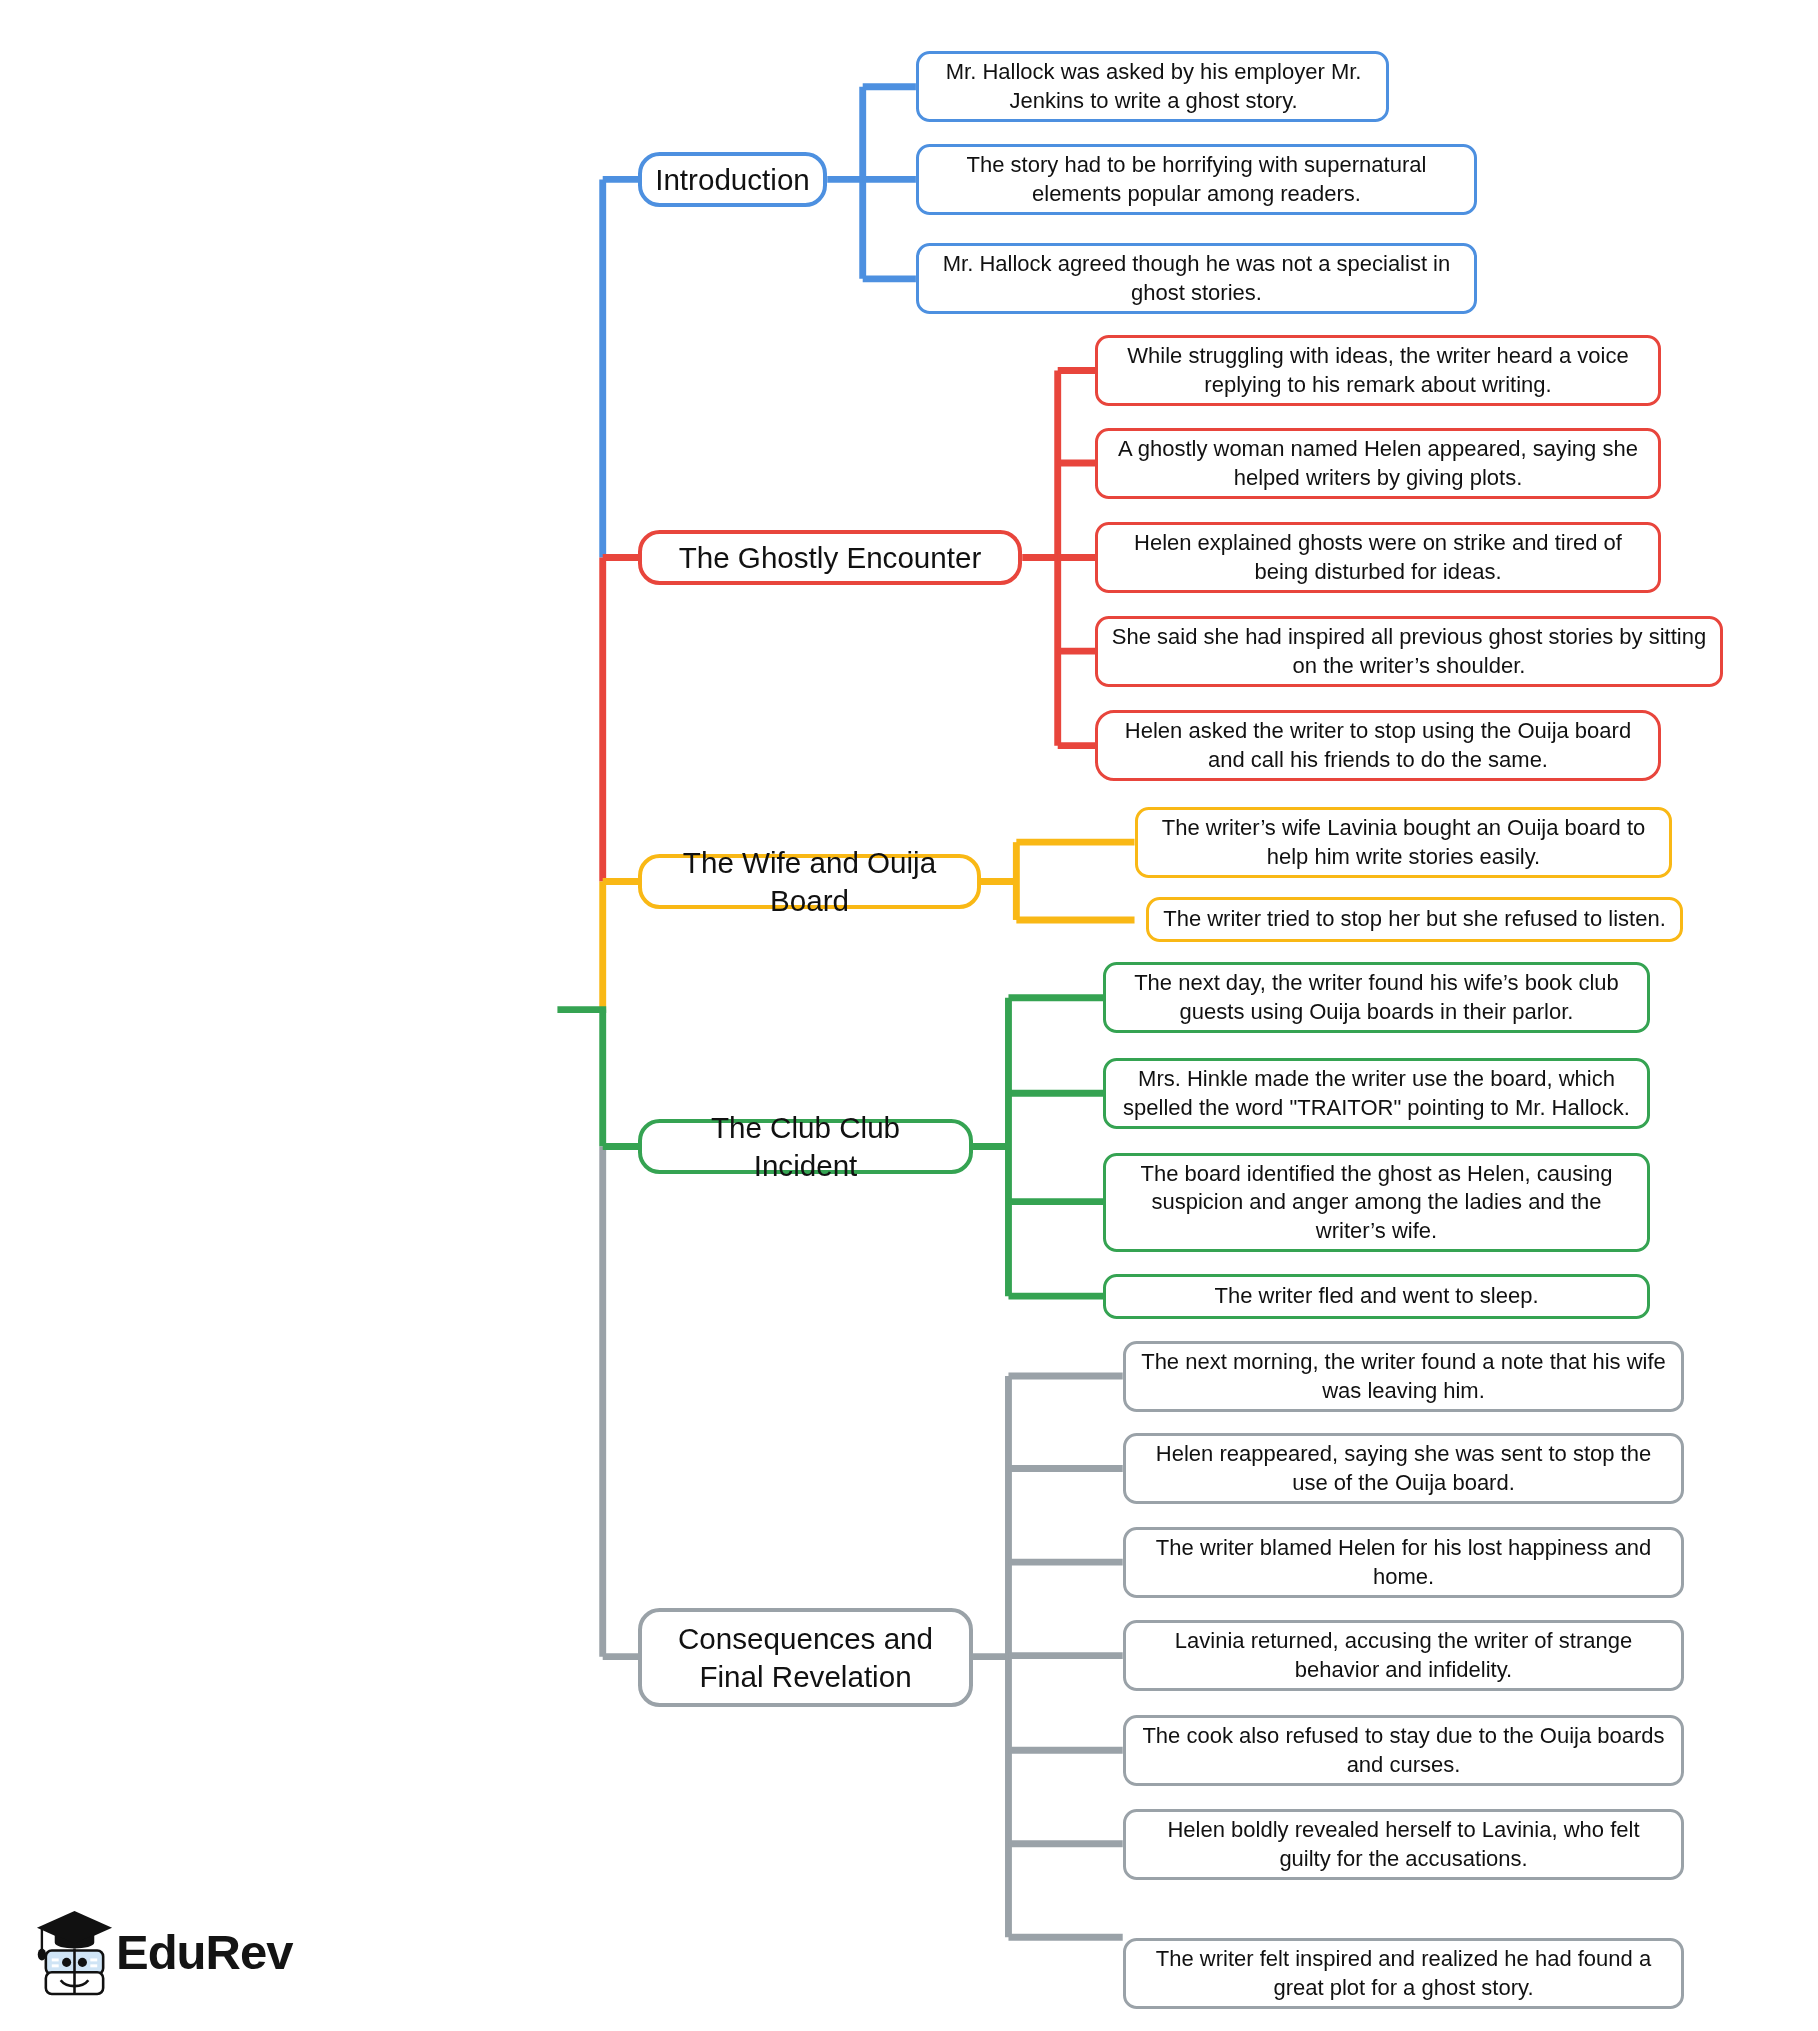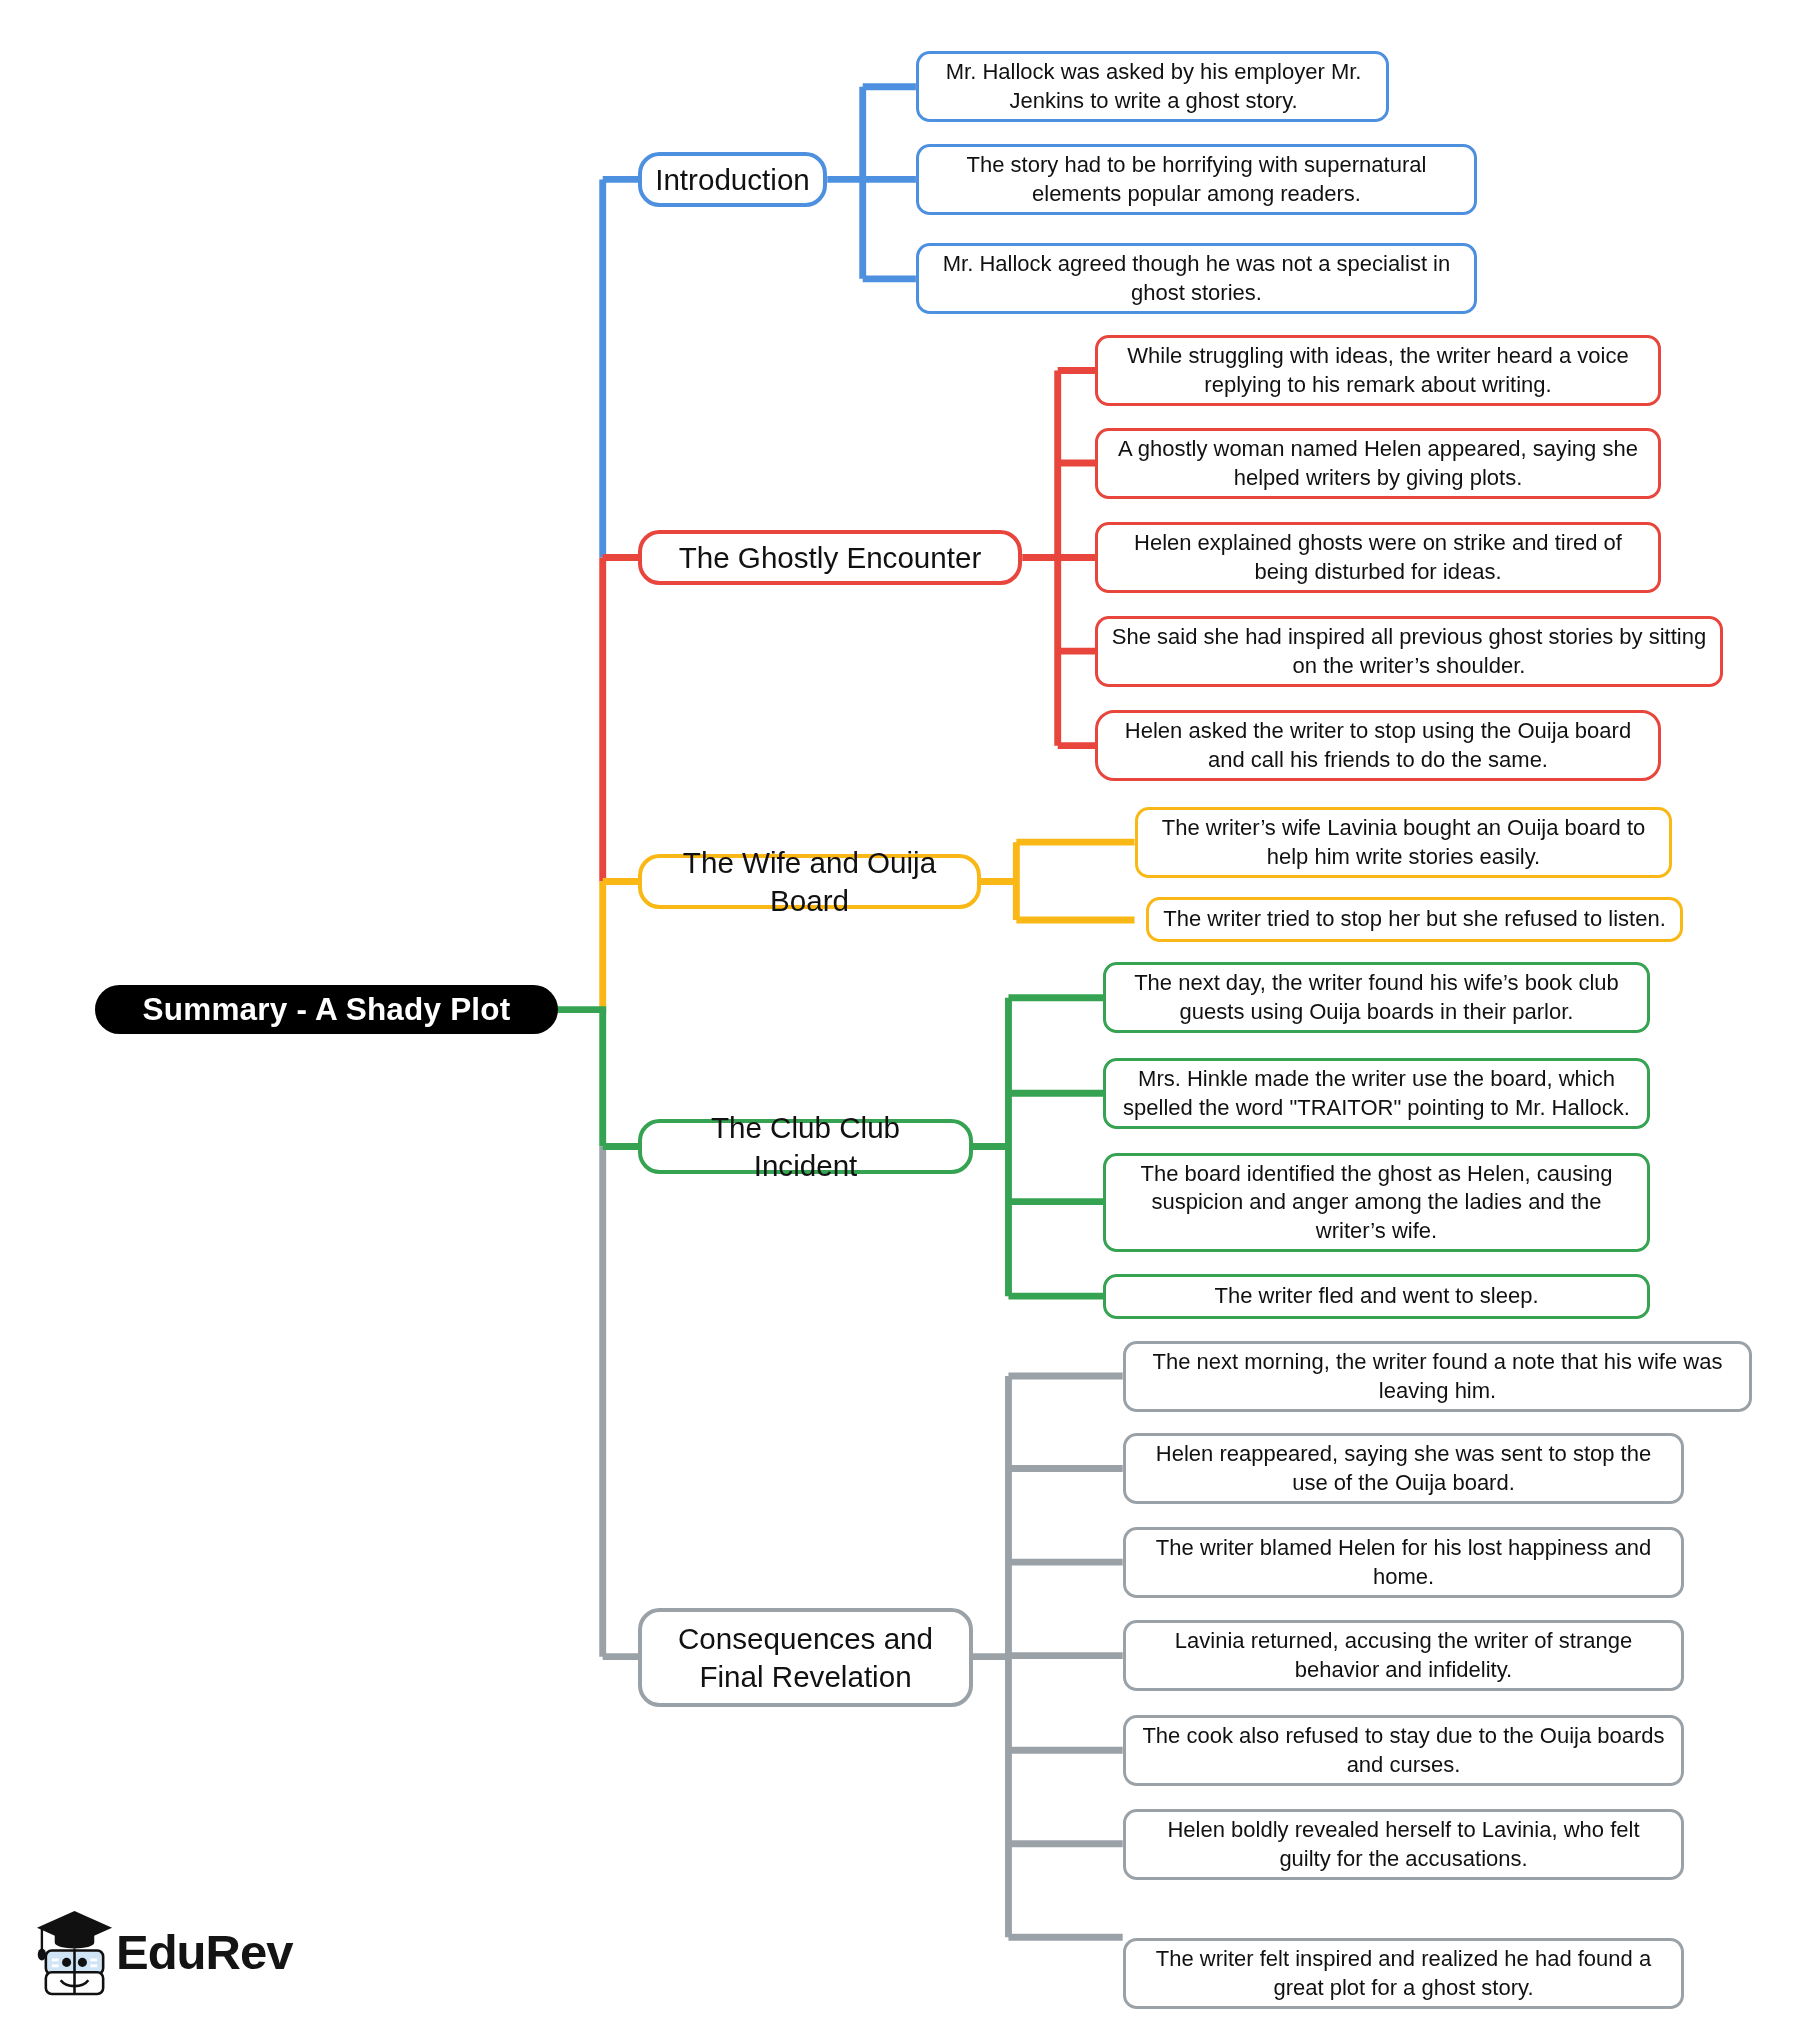--- a/index.html
+++ b/index.html
@@ -128,23 +128,20 @@
       <path d="M 1024 1397 L 1024 1967" stroke="#9aa2a8" stroke-width="7" fill="none" stroke-linecap="butt"></path>
       <path d="M 1024 1397 L 1140 1397" stroke="#9aa2a8" stroke-width="7" fill="none" stroke-linecap="butt"></path>
       <path d="M 1024 1491 L 1140 1491" stroke="#9aa2a8" stroke-width="7" fill="none" stroke-linecap="butt"></path>
       <path d="M 1024 1586 L 1140 1586" stroke="#9aa2a8" stroke-width="7" fill="none" stroke-linecap="butt"></path>
       <path d="M 1024 1681 L 1140 1681" stroke="#9aa2a8" stroke-width="7" fill="none" stroke-linecap="butt"></path>
       <path d="M 1024 1777 L 1140 1777" stroke="#9aa2a8" stroke-width="7" fill="none" stroke-linecap="butt"></path>
       <path d="M 1024 1872 L 1140 1872" stroke="#9aa2a8" stroke-width="7" fill="none" stroke-linecap="butt"></path>
       <path d="M 1024 1967 L 1140 1967" stroke="#9aa2a8" stroke-width="7" fill="none" stroke-linecap="butt"></path>
     </svg>
 
-  <div id="root-node" class="node" style="left:95px; top:985px; width:463px; height:49px;">
-    <span>Summary - A Shady Plot</span>
-  </div>
 
   <div id="nodes">
       <div class="node branch c-blue" style="left: 638px; top: 152px; width: 189px; height: 55px;">
         <span>Introduction</span>
       </div>
       <div class="node leaf c-blue" style="left: 916px; top: 51px; width: 473px; height: 71px; padding-left: 16px;">
         <span>Mr. Hallock was asked by his employer Mr. Jenkins to write a ghost story.</span>
       </div>
       <div class="node leaf c-blue" style="left: 916px; top: 144px; width: 561px; height: 71px;">
         <span>The story had to be horrifying with supernatural elements popular among readers.</span>
@@ -190,21 +187,21 @@
       </div>
       <div class="node leaf c-green" style="left: 1103px; top: 1153px; width: 547px; height: 99px;">
         <span>The board identified the ghost as Helen, causing suspicion and anger among the ladies and the writer’s wife.</span>
       </div>
       <div class="node leaf c-green" style="left: 1103px; top: 1274px; width: 547px; height: 45px;">
         <span>The writer fled and went to sleep.</span>
       </div>
       <div class="node branch c-gray" style="left: 638px; top: 1608px; width: 335px; height: 99px;">
         <span>Consequences and Final Revelation</span>
       </div>
-      <div class="node leaf c-gray" style="left: 1123px; top: 1341px; width: 629px; height: 71px;">
+      <div class="node leaf c-gray" style="left: 1123px; top: 1341px; width: 561px; height: 71px;">
         <span>The next morning, the writer found a note that his wife was leaving him.</span>
       </div>
       <div class="node leaf c-gray" style="left: 1123px; top: 1433px; width: 561px; height: 71px;">
         <span>Helen reappeared, saying she was sent to stop the use of the Ouija board.</span>
       </div>
       <div class="node leaf c-gray" style="left: 1123px; top: 1527px; width: 561px; height: 71px;">
         <span>The writer blamed Helen for his lost happiness and home.</span>
       </div>
       <div class="node leaf c-gray" style="left: 1123px; top: 1620px; width: 561px; height: 71px;">
         <span>Lavinia returned, accusing the writer of strange behavior and infidelity.</span>

